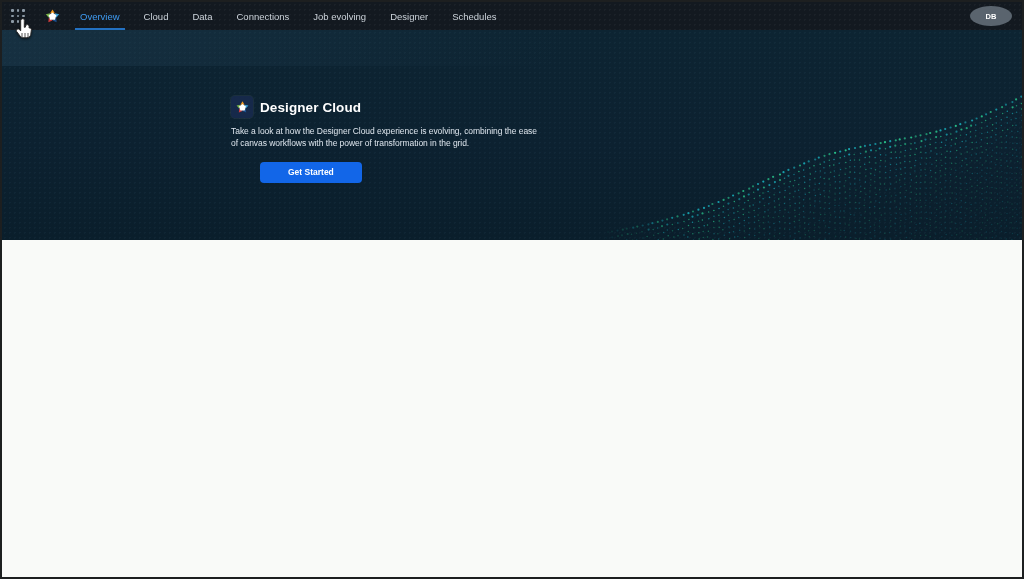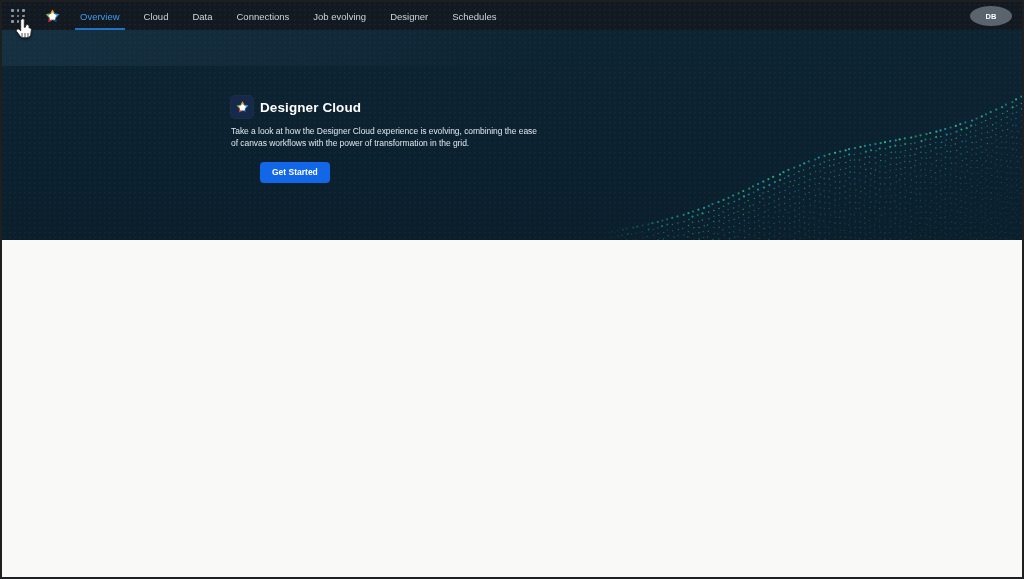--- a/index.html
+++ b/index.html
@@ -62,21 +62,21 @@
   .hero-tile svg { width:15px; height:15px; }
   .hero-title { color:#ffffff; font-size:13.5px; font-weight:bold; letter-spacing:.1px; }
   .hero-desc {
     margin-top:7px; width:308px;
     color:#dde5ed; font-size:8.5px; line-height:1.45; letter-spacing:-0.05px;
   }
   .cta {
     margin-top:12px; margin-left:29px; display:inline-block;
     background:var(--cta-bg,#1266e8); color:#fff; border:none; border-radius:4px;
     font-family:"Liberation Sans",sans-serif; font-size:8.5px; font-weight:bold;
-    padding:5px 12px 6px; cursor:pointer;
+    padding:5px 28px 6px; cursor:pointer;
   }
   
   .main { flex:1; background:var(--main-bg,#f9faf8); }
   
   .cursor { position:absolute; left:12px; top:15px; width:22px; height:26px; z-index:50; pointer-events:none;
             filter:drop-shadow(0 1px 1px rgba(0,0,0,0.6)); }
 </style>
 </head>
 <body>
 

